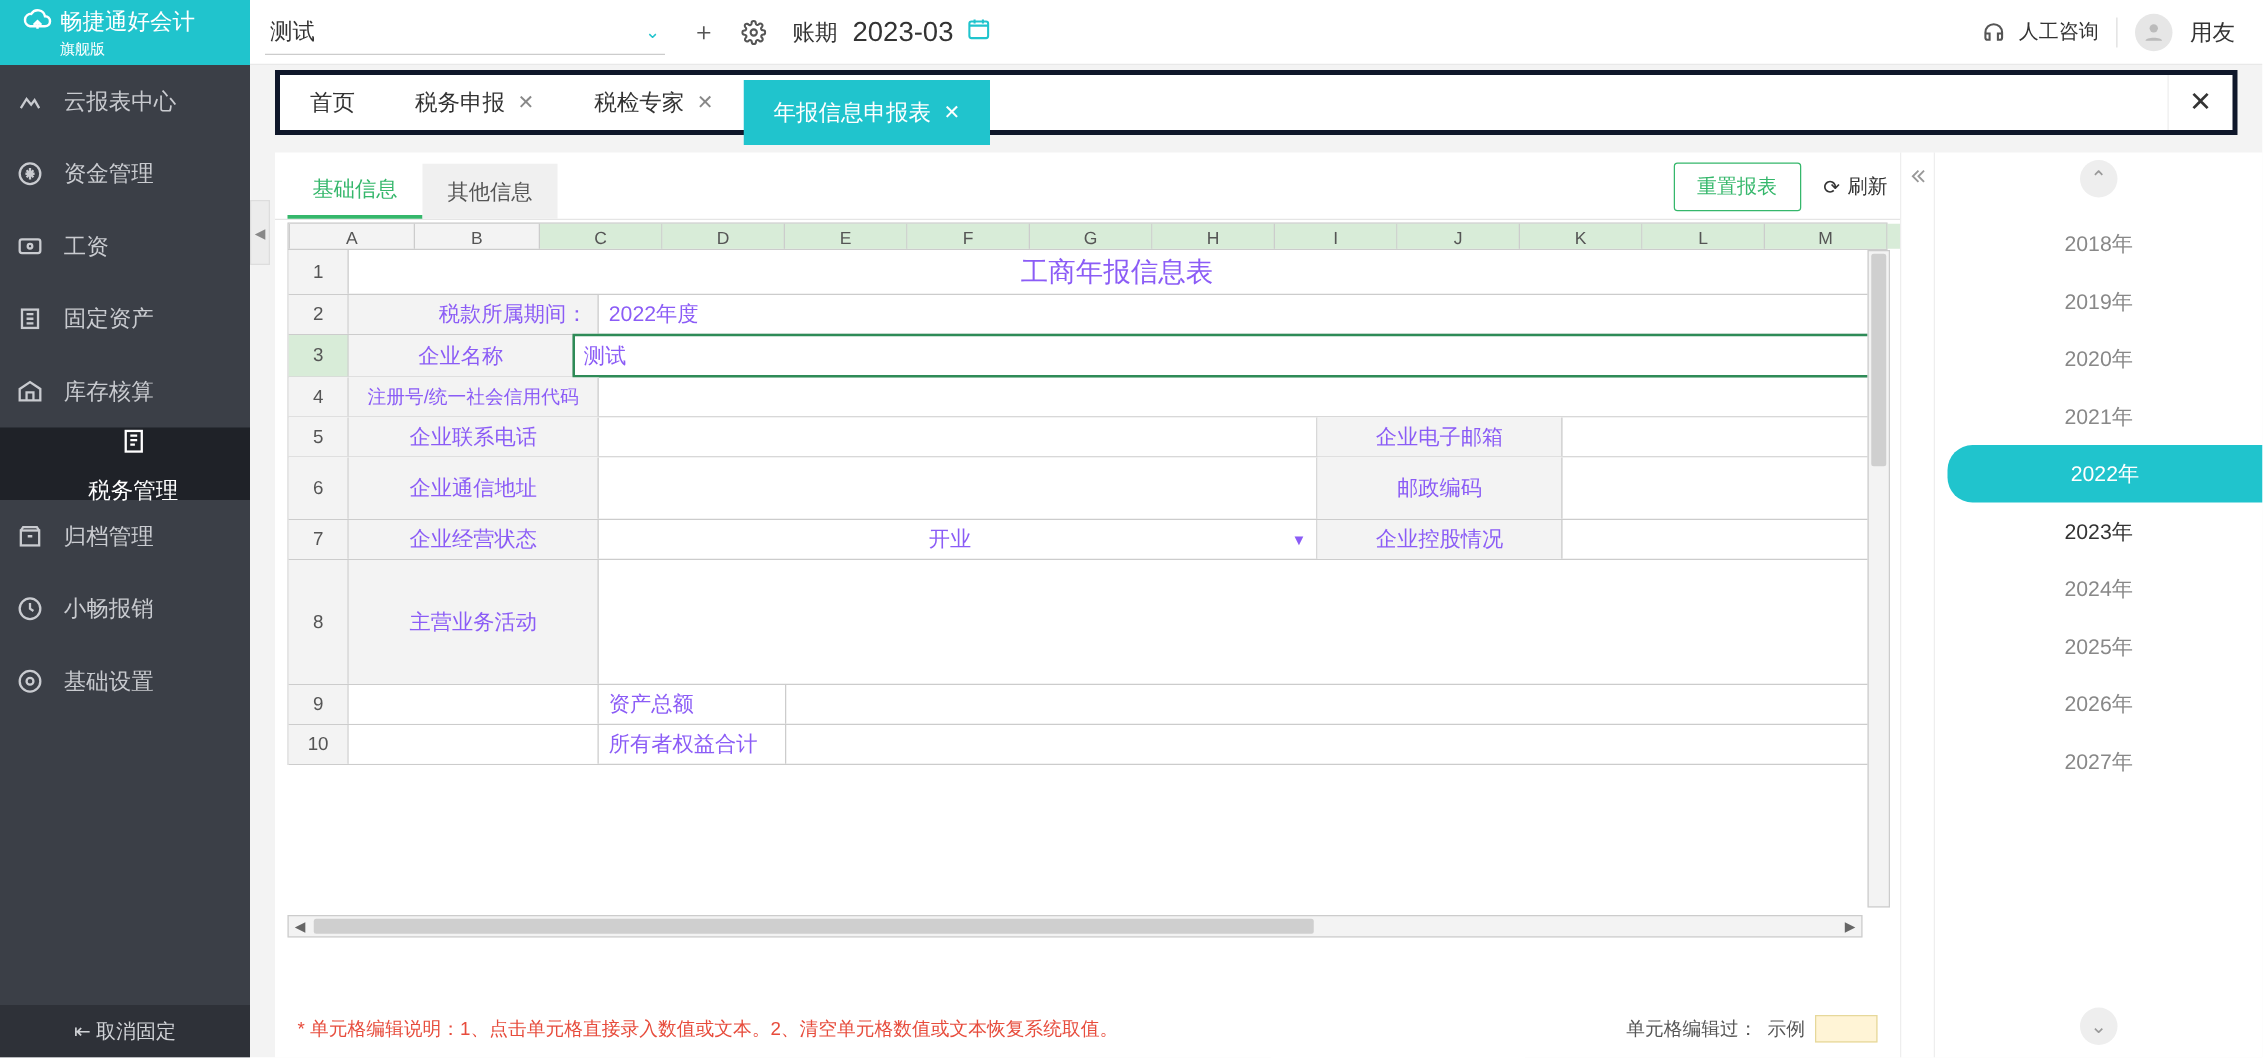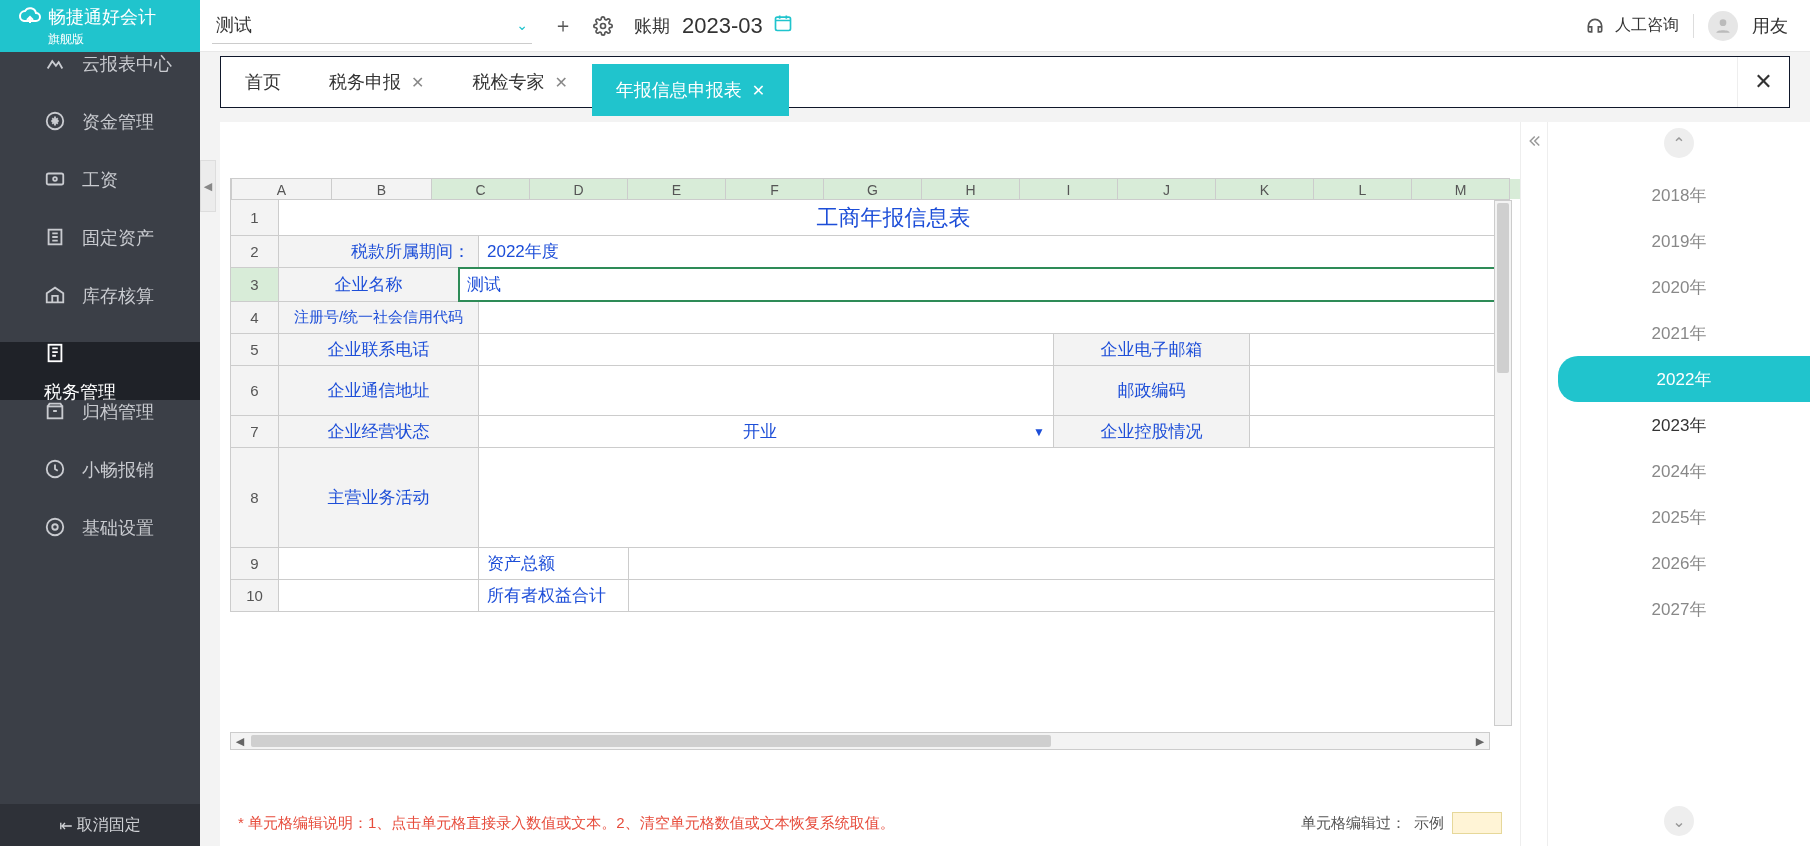--- a/index.html
+++ b/index.html
@@ -20,30 +20,30 @@
 .period-value { font-size: 22px; color: #333; margin-left: 12px; }
 .cal-icon { margin-left: 10px; color: #20c4cd; font-size: 20px; }
 .top-right { margin-left: auto; display: flex; align-items: center; gap: 14px; }
 .consult { display: flex; align-items: center; gap: 10px; font-size: 16px; color: #333; }
 .vline { width: 1px; height: 24px; background: #ddd; }
 .avatar { width: 30px; height: 30px; border-radius: 50%; background: #e6e6e6; display: flex; align-items: center; justify-content: center; color: #bbb; }
 .username { font-size: 18px; color: #333; margin-right: 10px; }
 
 
 .sidebar { position: absolute; left: 0; top: 52px; bottom: 0; width: 200px; background: #3b3f47; color: #c9cbd0; overflow: hidden; }
-.side-item { height: 58px; display: flex; align-items: flex-start; gap: 16px; padding-left: 44px; font-size: 18px; cursor: pointer; }
+.side-item { height: 58px; display: flex; align-items: center; gap: 16px; padding-left: 13px; font-size: 18px; cursor: pointer; }
 .side-item svg { width: 22px; height: 22px; flex-shrink:0; }
 .side-item.active { background: #1f2228; color: #fff; flex-direction: column; }
 .side-footer { position: absolute; bottom: 0; left: 0; right: 0; height: 42px; background: #2e3138; display: flex; align-items: center; justify-content: center; gap: 4px; font-size: 16px; color: #d0d2d6; }
 
 
 .main { position: absolute; left: 200px; top: 52px; right: 0; bottom: 0; background: #f3f3f3; }
 
 
-.tabs { position:absolute; left:20px; right:20px; top:4px; height:52px; background:#fff; display:flex; align-items:center; border:1px solid #0f172a;}
+.tabs { position:absolute; left:20px; right:20px; top:4px; height:52px; background:#fff; display:flex; align-items:center; border:4px solid #0f172a;}
 .tab { height:52px; padding:0 24px; display:flex; align-items:center; gap:10px; font-size:18px; color:#333; cursor:pointer; }
 .tab .tclose { font-size:16px; color:#888; }
 .tab.active { background:#20c4cd; color:#fff;margin-top:16px; }
 .tab.active .tclose { color:#fff; }
 .tabs-close { margin-left:auto; width:52px; display:flex; align-items:center; justify-content:center; font-size:22px; color:#333; border-left:1px solid #eee; height:100%; cursor:pointer; }
 
 
 .panel { position:absolute; left:20px; right:290px; top:70px; bottom:0; background:#fff; }
 .subtab-row { height:54px; display:flex; align-items:flex-end; border-bottom:1px solid #e5e5e5; padding:0 10px; }
 .subtab { height:44px; padding:0 20px; display:flex; align-items:center; font-size:17px; color:#555; cursor:pointer; }
@@ -58,21 +58,21 @@
 .col-headers { display:flex; height:22px; background:#f3f3f3; border:1px solid #ccc; font-size:14px; color:#555; }
 .corner { width:48px; border-right:1px solid #ccc; background:#f3f3f3; }
 .ch { flex:0 0 98px; text-align:center; border-right:1px solid #ccc; line-height:22px; }
 .ch.wa { flex:0 0 100px; }
 .ch.wb { flex:0 0 100px; }
 .ch.sel { background:#d8ecd8; }
 .rows { border-left:1px solid #ccc; border-right:1px solid #ccc; }
 .srow { display:flex; border-bottom:1px solid #ccc; background:#fff; min-height:32px; }
 .rh { width:48px; background:#f3f3f3; border-right:1px solid #ccc; display:flex; align-items:center; justify-content:center; font-size:15px; color:#555; }
 .rh.sel { background:#d8ecd8; }
-.cell { border-right:1px solid #ccc; display:flex; align-items:center; padding:0 8px; font-size:17px; color:#1d4ed8; }
+.cell { border-right:1px solid #ccc; display:flex; align-items:center; padding:0 8px; font-size:17px; color:#8b5cf6; }
 .cell.lbl { background:#f3f3f3; justify-content:center; }
 .cell.center { justify-content:center; }
 .sel-border { outline:2px solid #2e8b57; outline-offset:-1px; }
 .dd-arrow { margin-left:auto; font-size:12px; }
 .vscroll { position:absolute; right:-2px; top:22px; bottom:0; width:18px; background:#f3f3f3; border:1px solid #ccc; }
 .vscroll .thumb { position:absolute; left:2px; right:2px; top:2px; height:170px; background:#cfcfcf; border-radius:2px; }
 .hscroll { position:absolute; left:10px; right:30px; bottom:96px; height:18px; background:#f3f3f3; border:1px solid #ccc; display:flex; align-items:center; }
 .hscroll .arrow { width:18px; text-align:center; font-size:11px; color:#666; }
 .hscroll .track { flex:1; position:relative; height:100%; }
 .hscroll .thumb { position:absolute; left:2px; top:2px; bottom:2px; width:800px; background:#cfcfcf; border-radius:2px; }
@@ -229,20 +229,31 @@
         <span class="tclose">✕</span>
       </div>
     <div class="tab active">
         <span>年报信息申报表</span>
         <span class="tclose">✕</span>
       </div>
     <div class="tabs-close">✕</div>
   </div>
 
   <div class="panel">
+    <div class="subtab-row">
+      <div class="subtab active">基础信息</div>
+      <div class="subtab inactive">其他信息</div>
+      <div class="panel-actions">
+        <button class="btn-reset">重置报表</button>
+        <div class="btn-refresh">
+          <span>⟳</span>
+          <span>刷新</span>
+        </div>
+      </div>
+    </div>
 
     <div class="sheet-wrap">
       <div class="col-headers">
         <div class="corner"></div>
         <div class="ch wa">A</div>
         <div class="ch wb">B</div>
         <div class="ch sel">C</div>
         <div class="ch sel">D</div>
         <div class="ch sel">E</div>
         <div class="ch sel">F</div>

